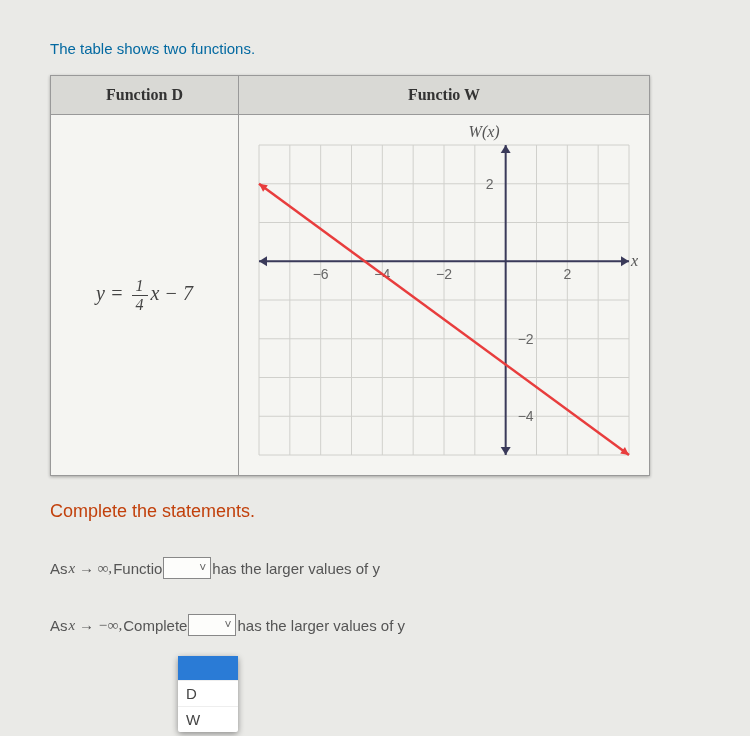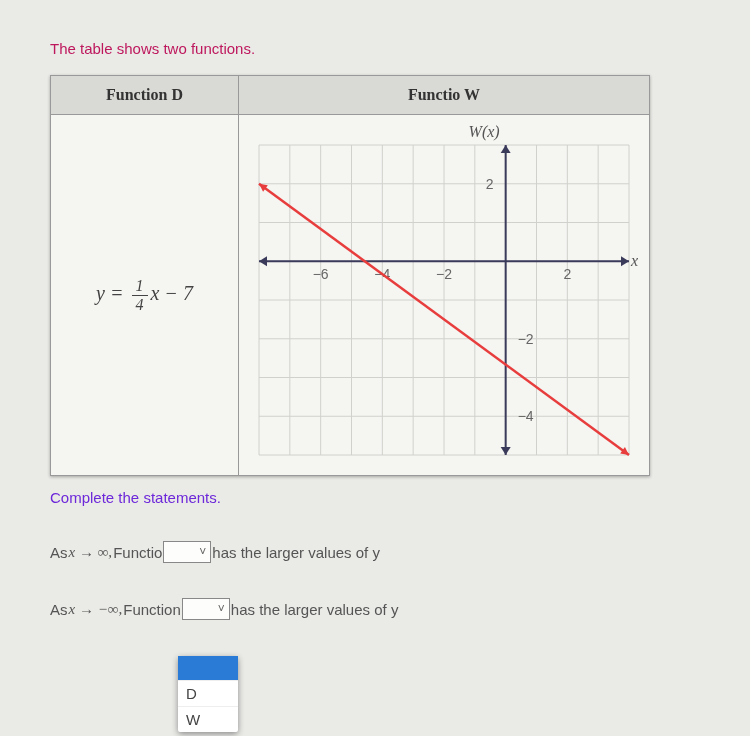--- a/index.html
+++ b/index.html
@@ -5,21 +5,21 @@
     * { box-sizing: border-box; margin: 0; padding: 0; }
     body {
       width: 750px;
       height: 736px;
       background: #eaeae7;
       font-family: Arial, sans-serif;
       padding: 40px 50px;
       color: #4a4a4a;
       position: relative;
     }
-    .intro { font-size: 15px; color: #be185d; margin-bottom: 18px; }
+    .intro { font-size: 15px; color: #0369a1; margin-bottom: 18px; }
     .table {
       border-collapse: collapse;
       width: 600px;
       background: #f2f2ef;
       box-shadow: 0 1px 3px rgba(0,0,0,0.3);
     }
     .table th {
       background: #d9d9d5;
       border: 1px solid #999;
       padding: 10px;
@@ -45,21 +45,21 @@
       color: #444;
       white-space: nowrap;
     }
     .frac { display: inline-block; vertical-align: middle; text-align: center; margin: 0 3px; }
     .frac .num { display: block; border-bottom: 1.5px solid #444; padding: 0 4px; font-size:16px;}
     .frac .den { display: block; padding: 0 4px; font-size:16px;}
     .chart-wrap { position: relative; width: 410px; height: 360px; }
     svg.chart { position: absolute; top: 0; left: 0; }
     .axis-label { font-family: Georgia, serif; font-style: italic; font-size: 16px; fill: #555; }
     .tick-label { font-family: Arial, sans-serif; font-size: 14px; fill: #666; }
-    .statements-intro { margin-top: 13px; font-size: 15px; color: #6d28d9; }
+    .statements-intro { margin-top: 25px; font-size: 18px; color: #c2410c; }
     .stmt { margin-top: 35px; font-size: 15px; color: #555; display: flex; align-items: center; gap: 1px; font-family: Arial, sans-serif; }
     .stmt .math { font-family: Georgia, serif; font-style: italic; }
     .select-box {
       display: inline-flex; align-items: center; justify-content: flex-end;
       width: 48px; height: 22px; border: 1px solid #888; background: #fdfdfb;
       font-size: 12px; padding-right: 4px; color: #666;
     }
     .dropdown-pop {
       position: absolute;
       left: 178px;
@@ -157,21 +157,21 @@
   <span>Functio</span>
   <span class="select-box">
     <span>˅</span>
   </span>
   <span>has the larger values of y</span>
 </div>
 
 <div class="stmt">
   <span>As</span>
   <span class="math">x → −∞,</span>
-  <span>Function</span>
+  <span>Complete</span>
   <span class="select-box">
     <span>˅</span>
   </span>
   <span>has the larger values of y</span>
 </div>
 
 <div class="dropdown-pop">
   <div class="opt-sel"></div>
   <div class="opt">D</div>
   <div class="opt">W</div>

